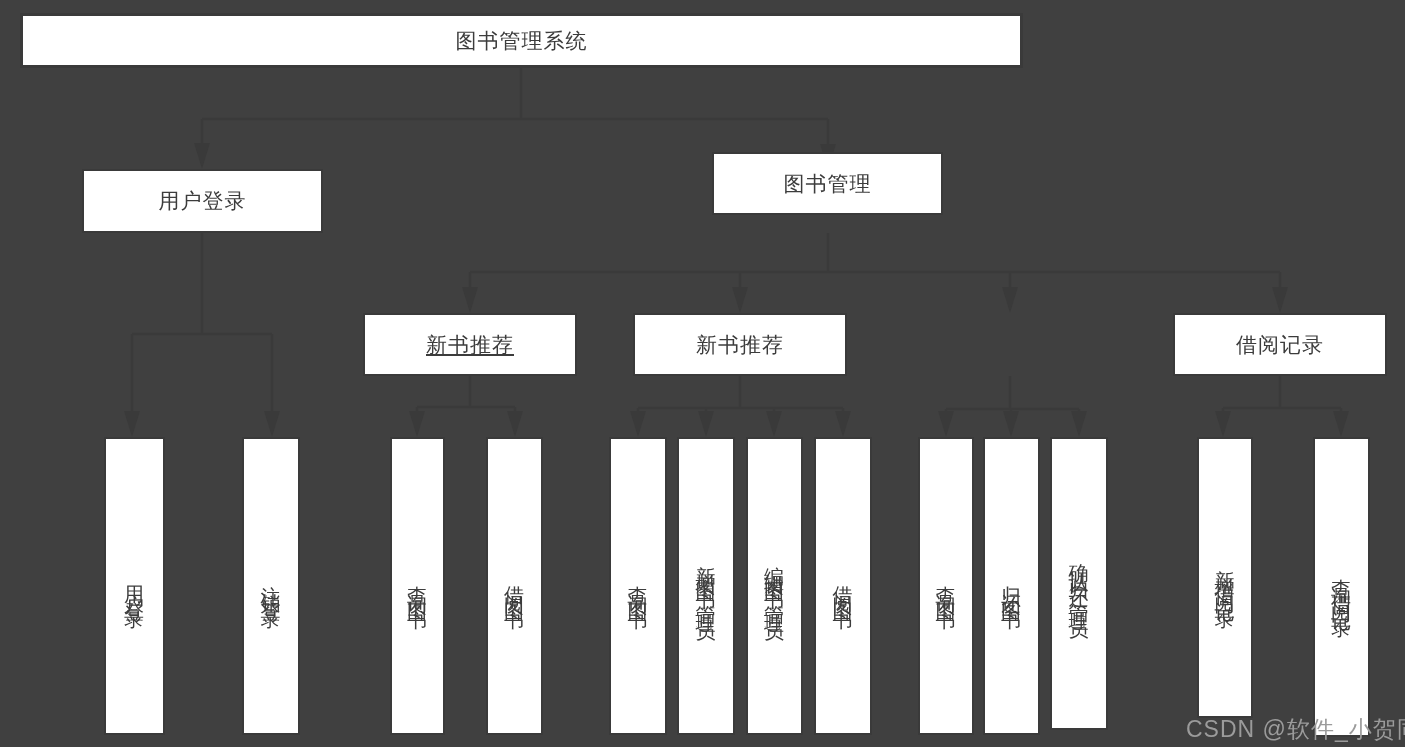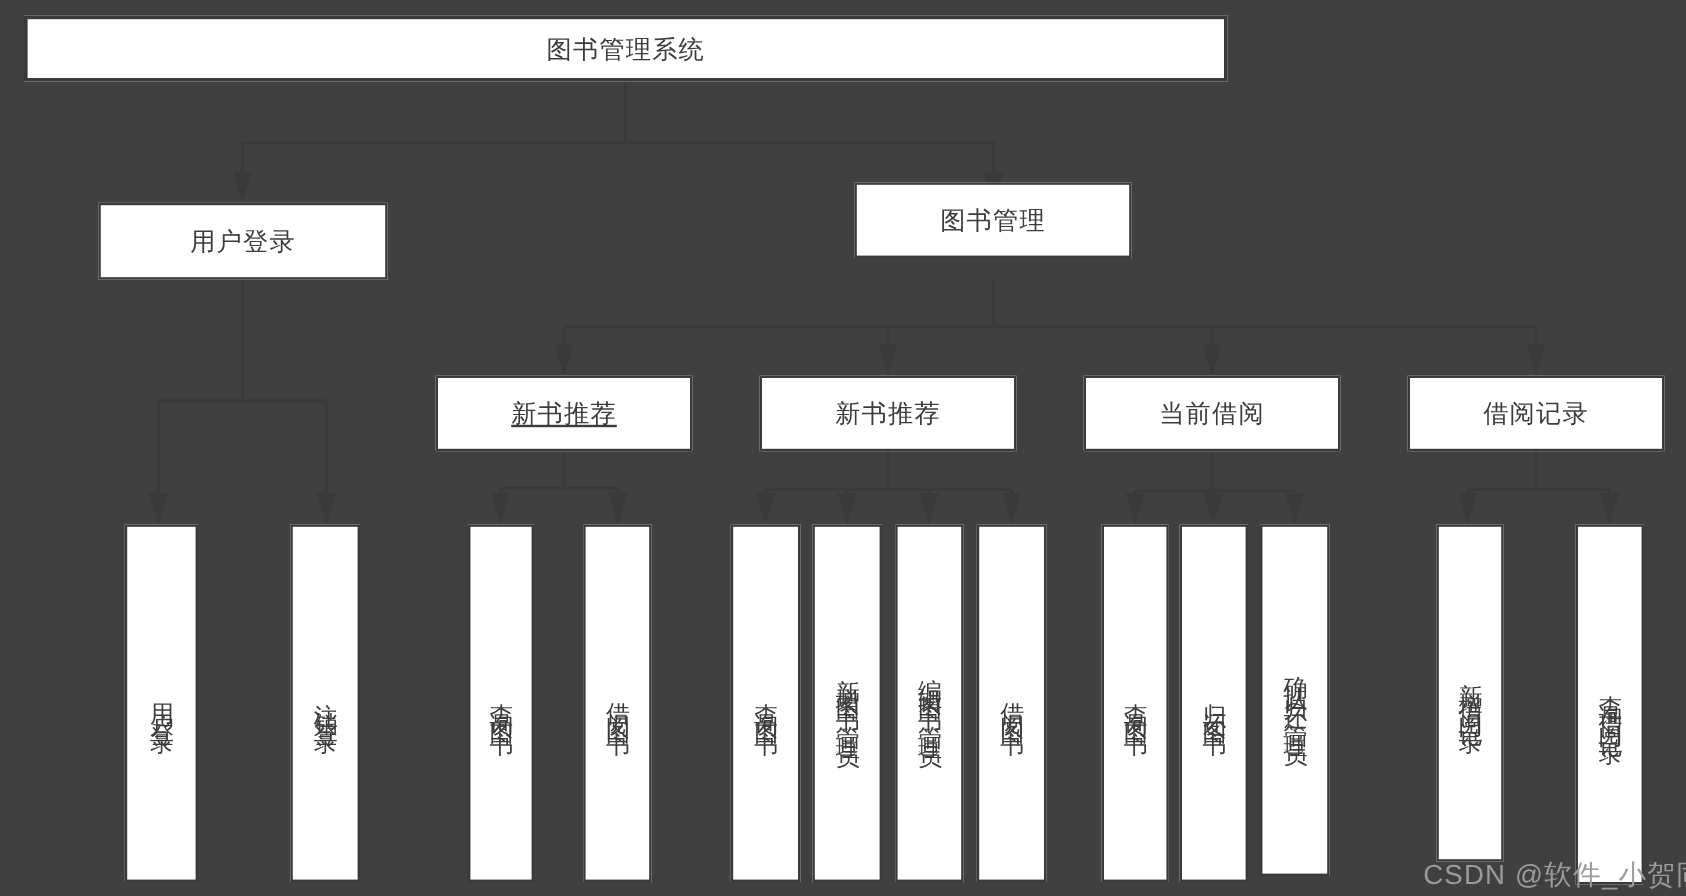--- a/index.html
+++ b/index.html
@@ -82,21 +82,20 @@
     </g>
   </svg>
 
   <div class="node root" style="left:20px;top:13px;width:1003px;height:55px;">图书管理系统</div>
 
   <div class="node" style="left:82px;top:169px;width:241px;height:64px;">用户登录</div>
   <div class="node" style="left:712px;top:152px;width:231px;height:63px;">图书管理</div>
 
   <div class="node" style="left:363px;top:313px;width:214px;height:63px;text-decoration:underline;">新书推荐</div>
   <div class="node" style="left:633px;top:313px;width:214px;height:63px;">新书推荐</div>
-  <div class="node" style="left:903px;top:313px;width:214px;height:63px;">当前借阅</div>
   <div class="node" style="left:1173px;top:313px;width:214px;height:63px;">借阅记录</div>
 
   <div class="leaf" style="left:104px;top:437px;width:61px;height:298px;">用户登录</div>
   <div class="leaf" style="left:242px;top:437px;width:58px;height:298px;">注销登录</div>
 
   <div class="leaf" style="left:390px;top:437px;width:55px;height:298px;">查询图书</div>
   <div class="leaf" style="left:486px;top:437px;width:57px;height:298px;">借阅图书</div>
 
   <div class="leaf" style="left:609px;top:437px;width:58px;height:298px;">查询图书</div>
   <div class="leaf" style="left:677px;top:437px;width:58px;height:298px;">新增图书（管理员）</div>

